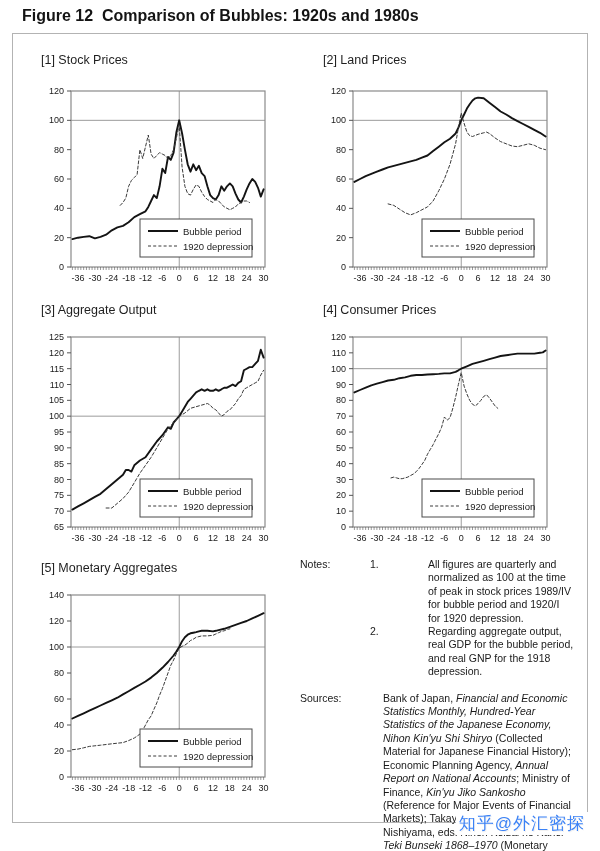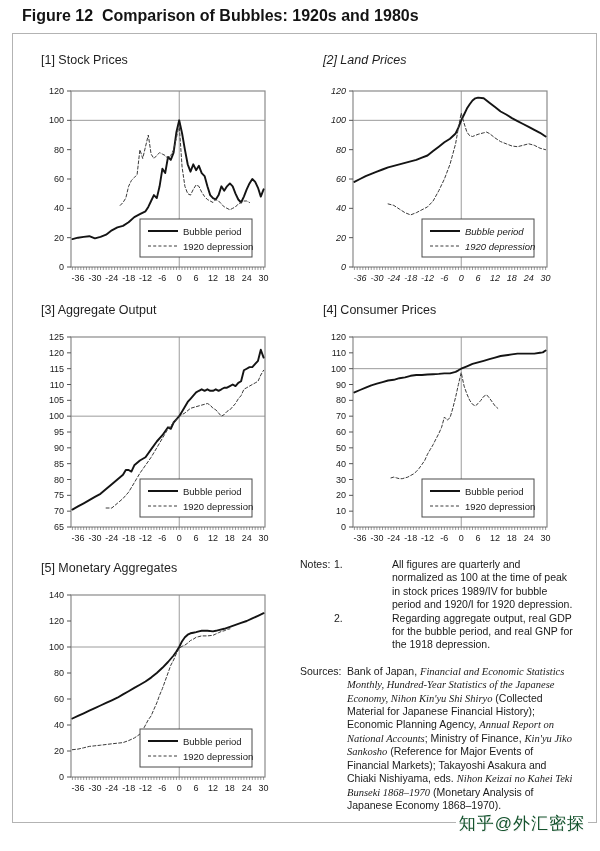--- a/index.html
+++ b/index.html
@@ -6,44 +6,44 @@
   body{
     width:600px;height:851px;position:relative;background:#ffffff;
     font-family:"Liberation Sans",sans-serif;color:#1a1a1a;overflow:hidden;
   }
   .fig-title{
     position:absolute;left:22px;top:7px;font-size:16px;font-weight:bold;
     color:#141414;white-space:pre;
   }
   .fig-box{
     position:absolute;left:12px;top:33px;width:574px;height:788px;
-    border:1px solid #b3b3b3;background:#fff;padding-left:9px;
+    border:1px solid #b3b3b3;background:#fff;
   }
   .chart{position:absolute;}
   svg{display:block;}
   svg text.ct{font-size:12.5px;fill:#1f1f1f;font-family:"Liberation Sans",sans-serif;}
   svg text.tk{font-size:9px;fill:#1a1a1a;font-family:"Liberation Sans",sans-serif;}
   svg text.lg{font-size:9.5px;fill:#1a1a1a;font-family:"Liberation Sans",sans-serif;}
   .notes{
     position:absolute;left:287px;top:524px;width:274px;
     font-size:10.5px;line-height:13.4px;color:#1a1a1a;
   }
-  .row{display:flex;}
+  .row{display:flex;gap:36px;}
   .lbl{flex:none;}
   .notes-row .lbl{width:34px;}
   .src-row{margin-top:13px;}
   .src-row .lbl{width:47px;}
   .note-item{display:flex;}
   .nnum{flex:none;width:14px;}
   .ntext{flex:1;margin-left:44px;}
   .src-text{flex:1;}
-  .i{font-style:italic;font-family:Liberation Serif, serif;}
+  .i{font-style:italic;}
   .watermark{
     position:absolute;right:12px;top:812px;font-size:17px;letter-spacing:1px;
-    color:#14532d;background:#ffffff;padding:0 3px;
+    color:#3b82f6;background:#ffffff;padding:0 3px;
     text-shadow:1px 1px 0 #f2f2f2;
   }
 </style>
 </head>
 <body>
 
 <div class="fig-title">Figure 12  Comparison of Bubbles: 1920s and 1980s</div>
 
 <div class="fig-box">
   <div class="chart" style="left: 18px; top: 13px;">
@@ -149,21 +149,21 @@
         <text x="232.59420289855072" y="234" class="tk" text-anchor="middle">30</text>
         <path d="M41.4 192.1L47.0 190.7L52.7 189.9L58.3 189.2L63.9 191.4L69.5 189.9L75.1 187.7L80.8 183.3L86.4 180.4L92.0 178.9L97.6 175.3L103.3 170.1L108.9 167.2L114.5 164.3L117.3 159.9L120.1 154.0L122.9 148.1L125.8 151.1L128.6 139.3L131.4 121.7L134.2 126.1L137.0 110.0L139.8 112.9L142.6 105.6L145.4 85.1L148.2 73.3L151.1 86.5L153.9 102.7L156.7 117.3L159.5 124.7L162.3 117.3L165.1 123.2L167.9 118.8L170.7 126.1L173.6 129.1L176.4 139.3L179.2 148.1L182.0 151.1L184.8 152.5L187.6 148.1L190.4 139.3L193.2 143.7L196.0 139.3L198.9 136.4L201.7 139.3L204.5 146.7L207.3 152.5L210.1 155.5L212.9 149.6L215.7 142.3L218.5 136.4L221.3 132.0L224.2 134.9L227.0 140.8L229.8 149.6L232.6 142.3" fill="none" stroke-linejoin="round" stroke-linecap="round" stroke="#141414" stroke-width="1.9"></path>
         <path d="M89.2 158.4L92.0 155.5L94.8 151.1L97.6 139.3L100.4 133.5L103.3 130.5L106.1 127.6L108.9 102.7L111.7 111.5L114.5 99.7L117.3 88.0L120.1 107.1L122.9 111.5L125.8 108.5L128.6 105.6L131.4 107.1L134.2 108.5L137.0 111.5L139.8 108.5L142.6 102.7L145.4 90.9L148.2 77.7L151.1 120.3L153.9 139.3L156.7 146.7L159.5 148.1L162.3 142.3L165.1 137.9L167.9 139.3L170.7 145.2L173.6 149.6L176.4 152.5L179.2 154.0L182.0 155.5L184.8 152.5L187.6 154.0L190.4 156.9L193.2 159.9L196.0 161.3L198.9 162.8L201.7 161.3L204.5 159.9L207.3 156.9L210.1 155.5L212.9 154.0L215.7 154.0L218.5 155.5" fill="none" stroke-linejoin="round" stroke-linecap="round" stroke="#3a3a3a" stroke-width="1" stroke-dasharray="3 2.2"></path>
         <rect x="109" y="172" width="112" height="38" fill="#fff" stroke="#4a4a4a" stroke-width="1"></rect>
         <line x1="117" x2="147" y1="184" y2="184" stroke="#141414" stroke-width="2"></line>
         <text x="152" y="187.5" class="lg">Bubble period</text>
         <line x1="117" x2="147" y1="199" y2="199" stroke="#3a3a3a" stroke-width="1" stroke-dasharray="3 2.2"></line>
         <text x="152" y="202.5" class="lg">1920 depression</text>
       </svg>
     </div>
-  <div class="chart" style="left: 300px; top: 13px; font-style: italic;">
+  <div class="chart" style="left: 300px; top: 13px;">
       <svg width="280" height="248">
         <text x="10" y="17" class="ct">[2] Land Prices</text>
         <line x1="40" x2="234" y1="73.33333333333331" y2="73.33333333333331" stroke="#9c9c9c" stroke-width="1"></line>
         <line x1="148.2463768115942" x2="148.2463768115942" y1="44" y2="220" stroke="#9c9c9c" stroke-width="1"></line>
         <rect x="40" y="44" width="194" height="176" fill="none" stroke="#8a8a8a" stroke-width="1.2"></rect>
         <line x1="36" x2="40" y1="220" y2="220" stroke="#555" stroke-width="1"></line>
         <text x="33" y="223" class="tk" text-anchor="end">0</text>
         <line x1="36" x2="40" y1="190.66666666666666" y2="190.66666666666666" stroke="#555" stroke-width="1"></line>
         <text x="33" y="193.66666666666666" class="tk" text-anchor="end">20</text>
         <line x1="36" x2="40" y1="161.33333333333334" y2="161.33333333333334" stroke="#555" stroke-width="1"></line>

